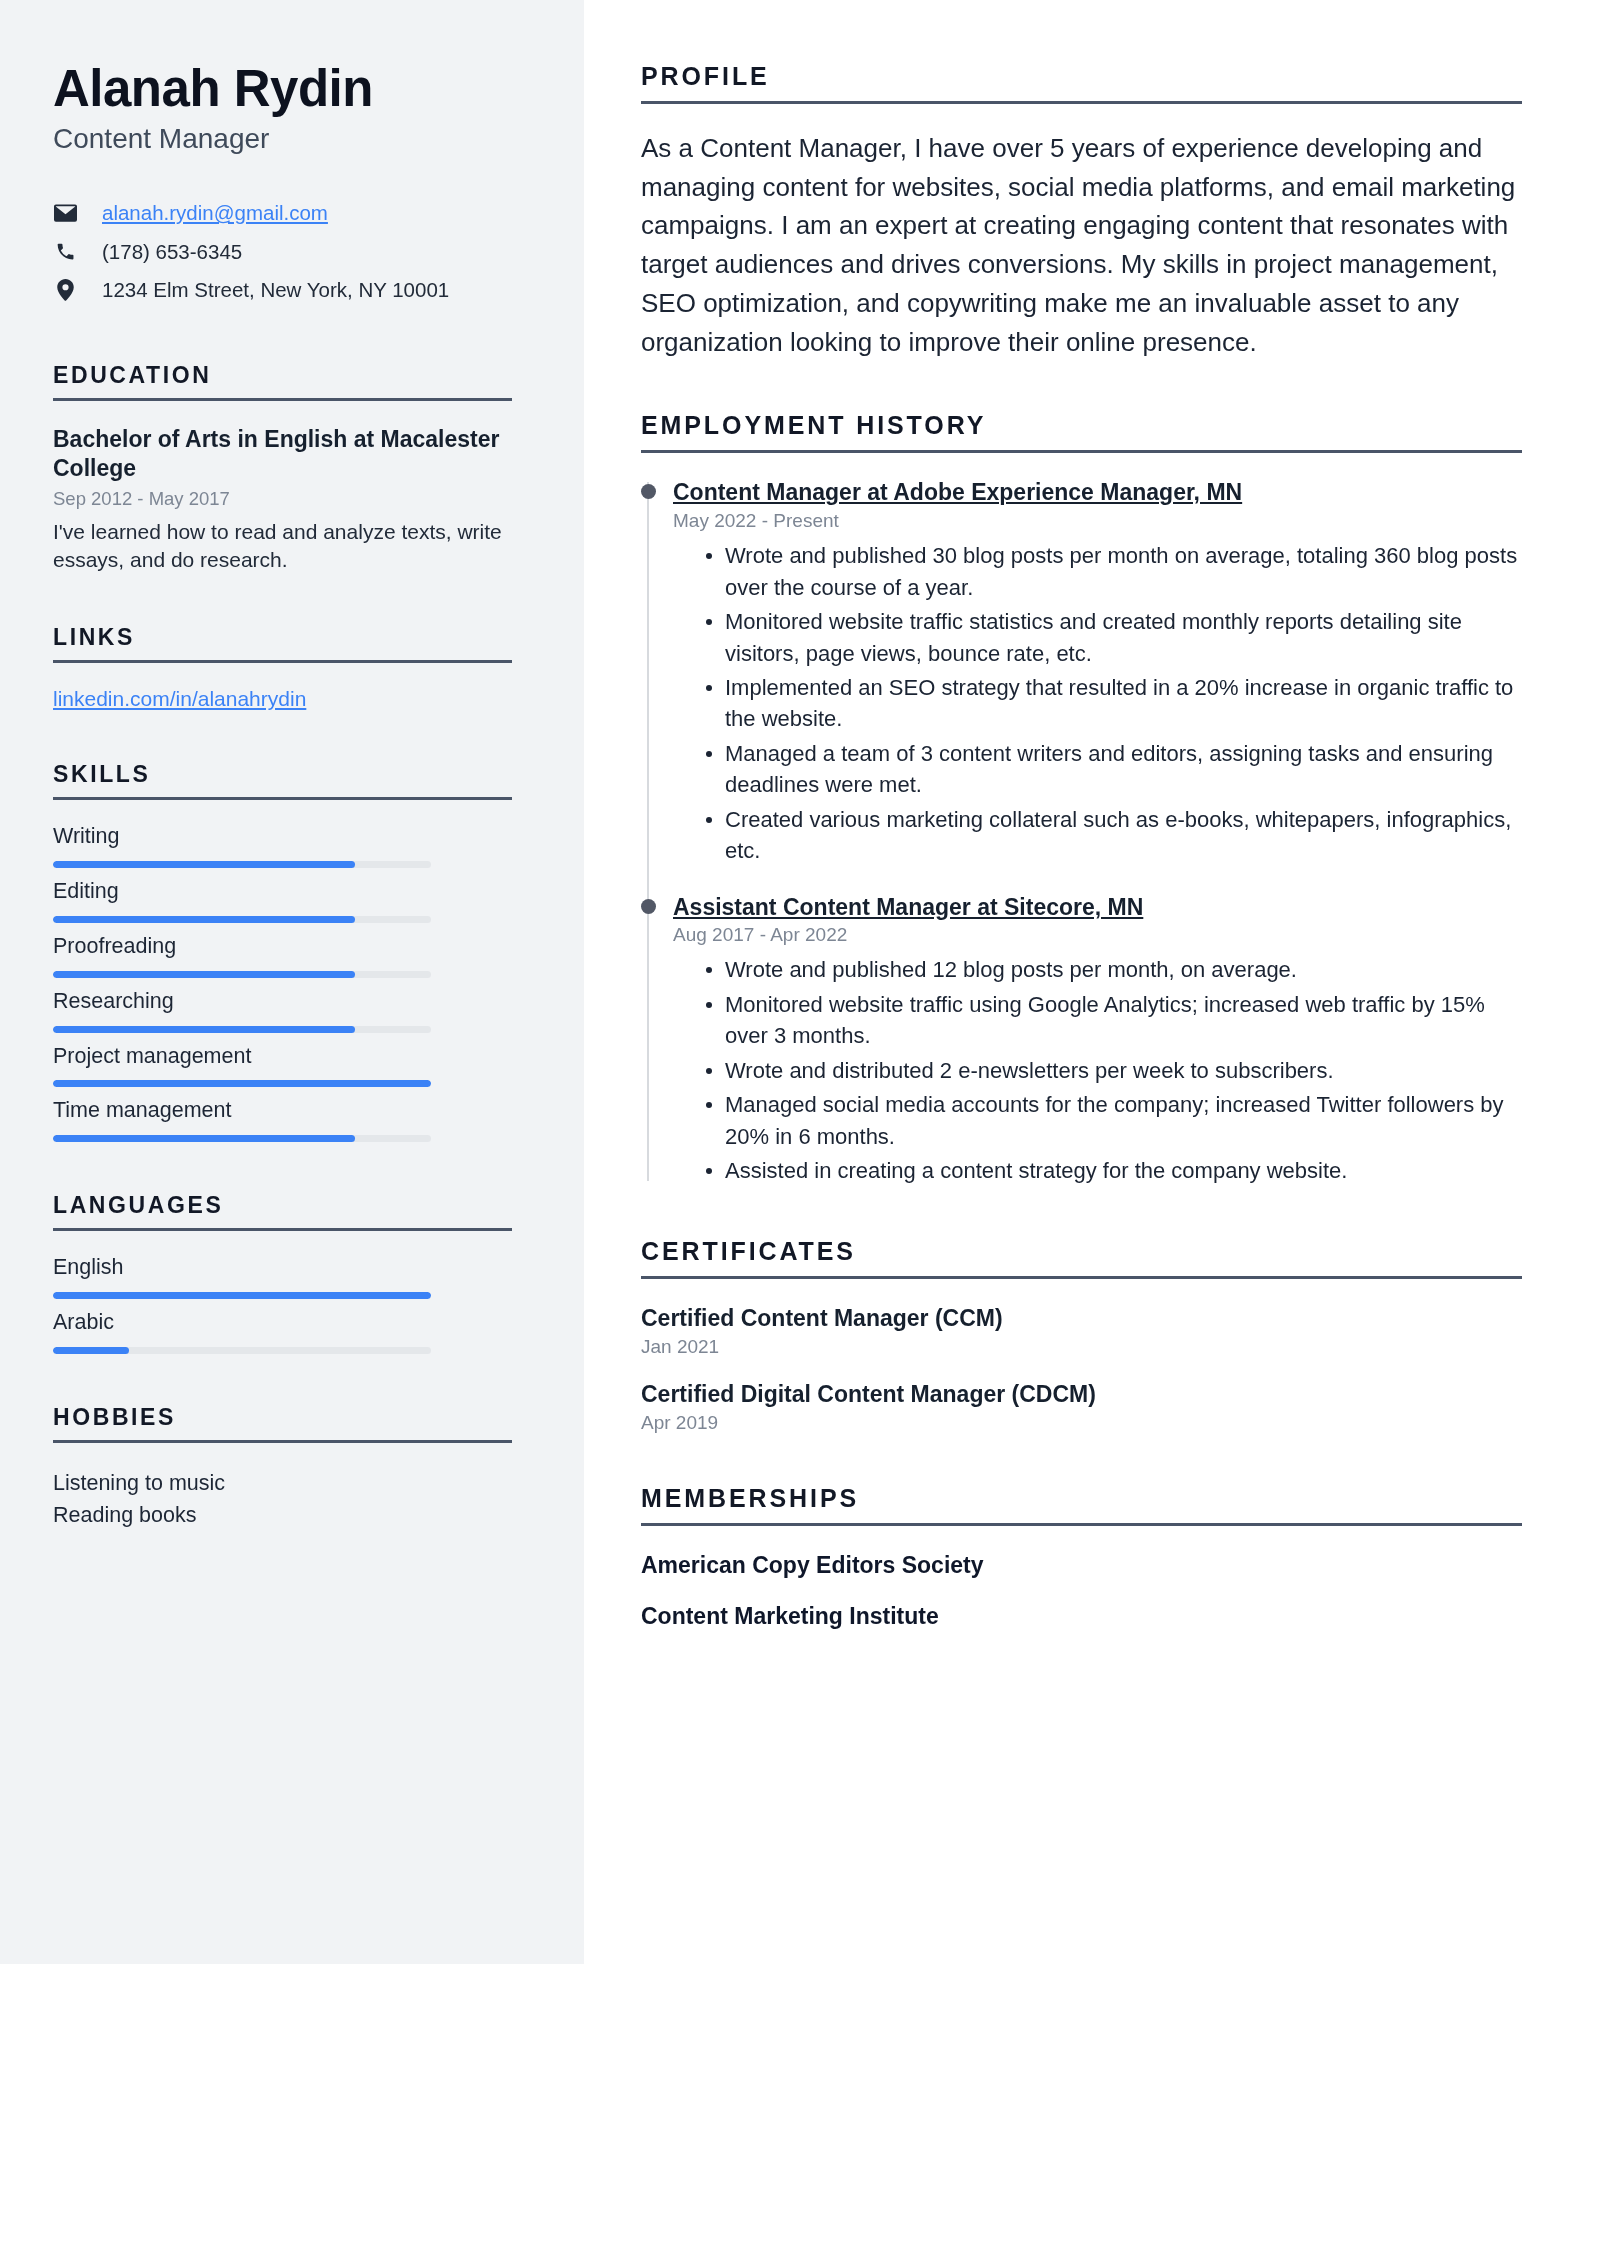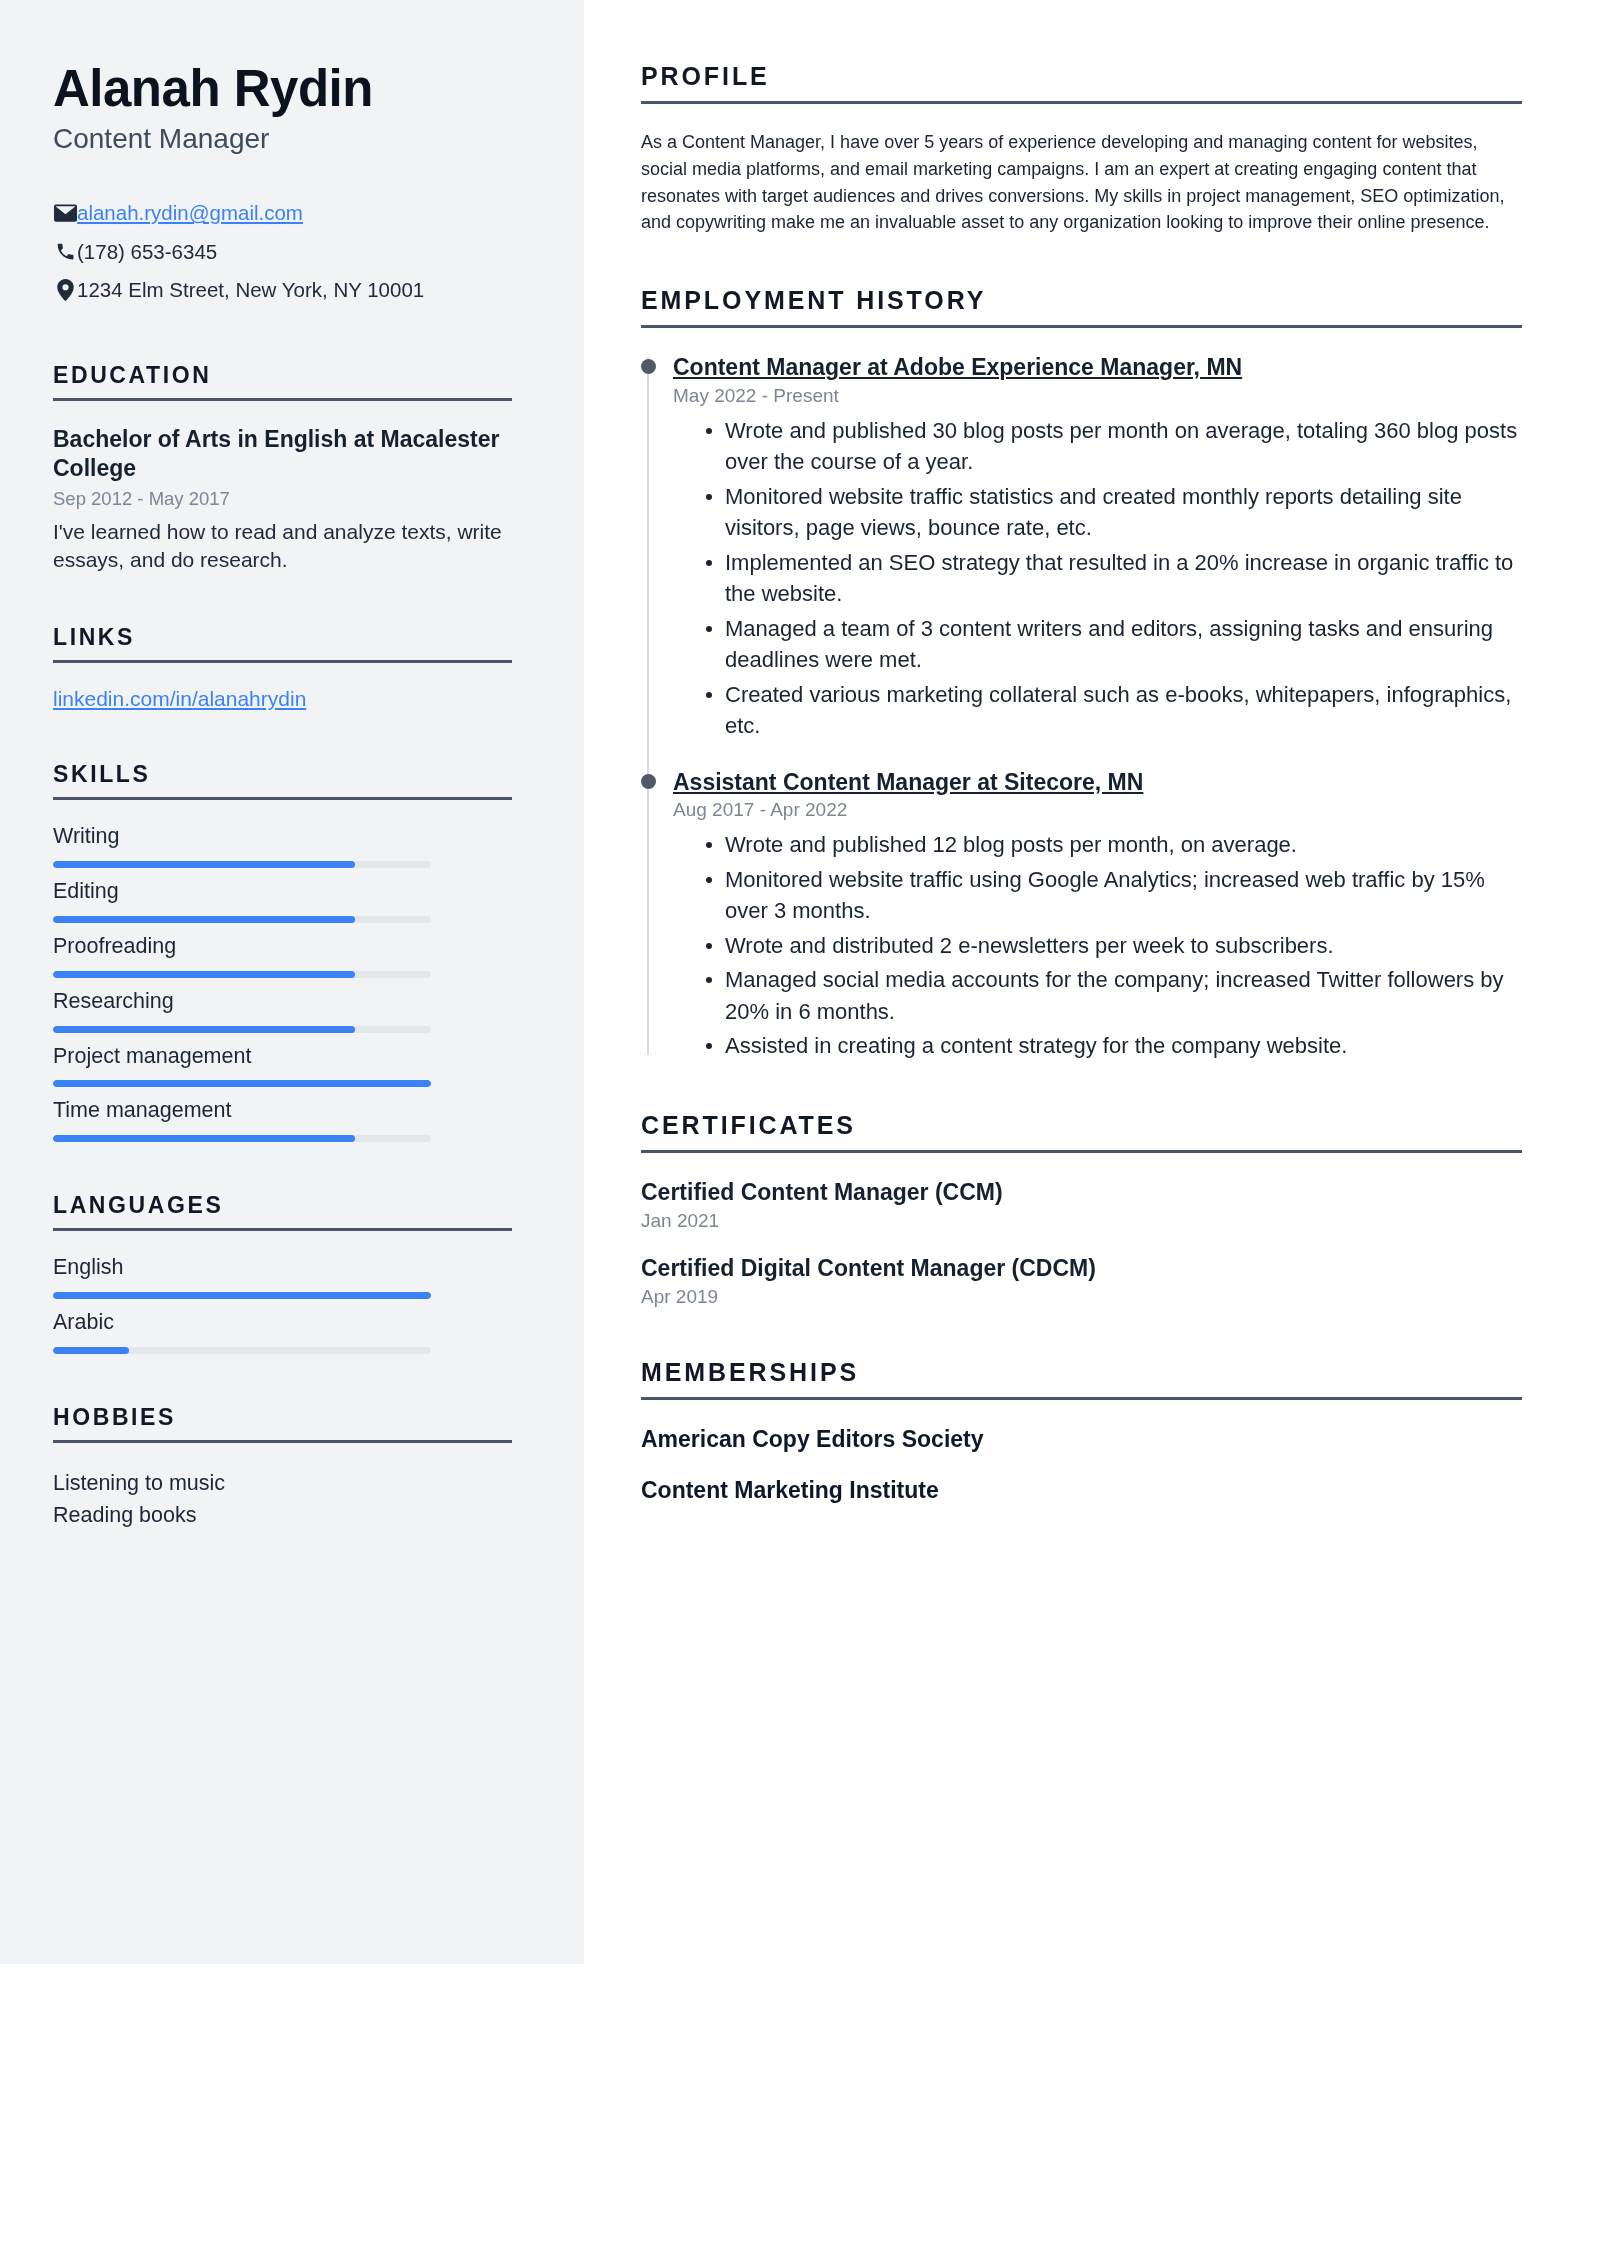--- a/index.html
+++ b/index.html
@@ -47,21 +47,21 @@
     color: #3f4a5a;
     line-height: 1.2;
     margin: 0 0 44px 0;
   }
 
   
   .contact-list { margin: 0 0 58px 0; }
   .contact-row {
     display: flex;
     align-items: center;
-    gap: 0;
+    gap: 25px;
     margin-bottom: 11px;
     font-size: 20.5px;
     color: #222b39;
     line-height: 1.35;
   }
   .contact-icon {
     width: 24px;
     min-width: 24px;
     display: flex;
     align-items: center;
@@ -167,21 +167,21 @@
     margin: 0 0 10px 0;
     text-transform: uppercase;
   }
   .main-rule {
     height: 3px;
     background: #4a5568;
     margin: 0 0 25px 0;
   }
 
   .profile-text {
-    font-size: 18px;
+    font-size: 26px;
     color: #1b2433;
     line-height: 1.49;
     margin: 0;
   }
 
   
   .timeline {
     position: relative;
     padding-left: 32px;
   }

